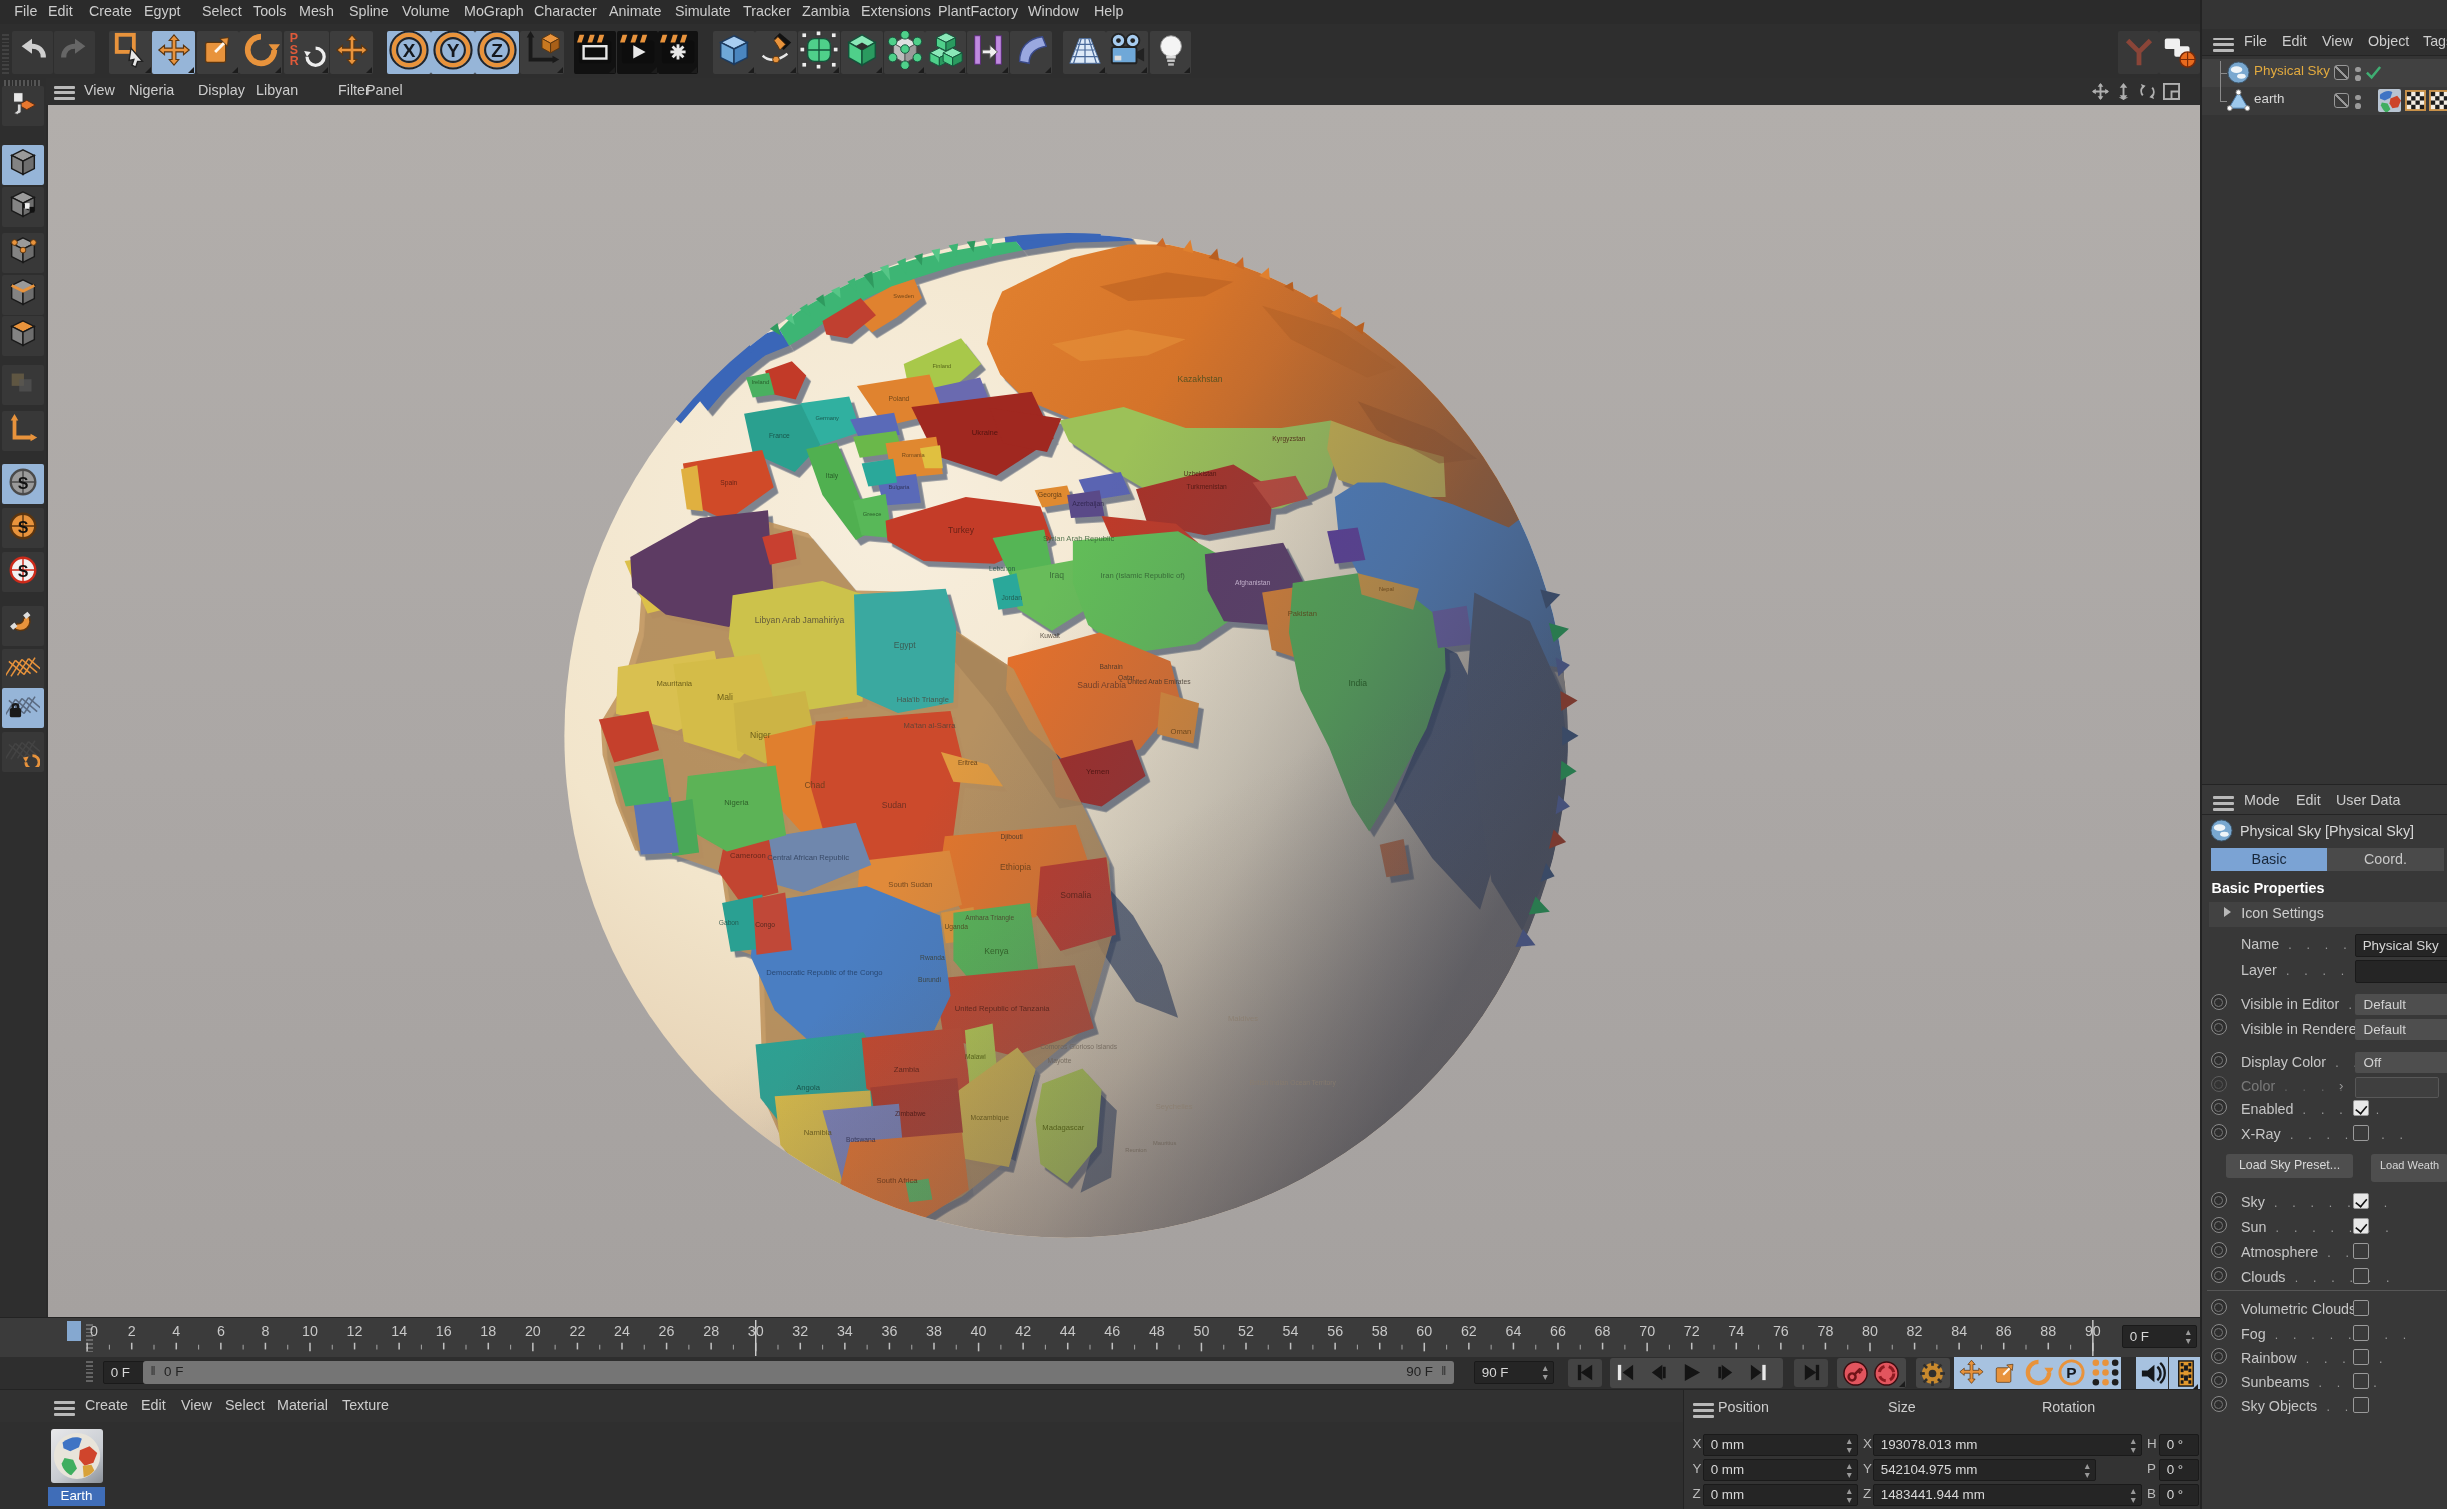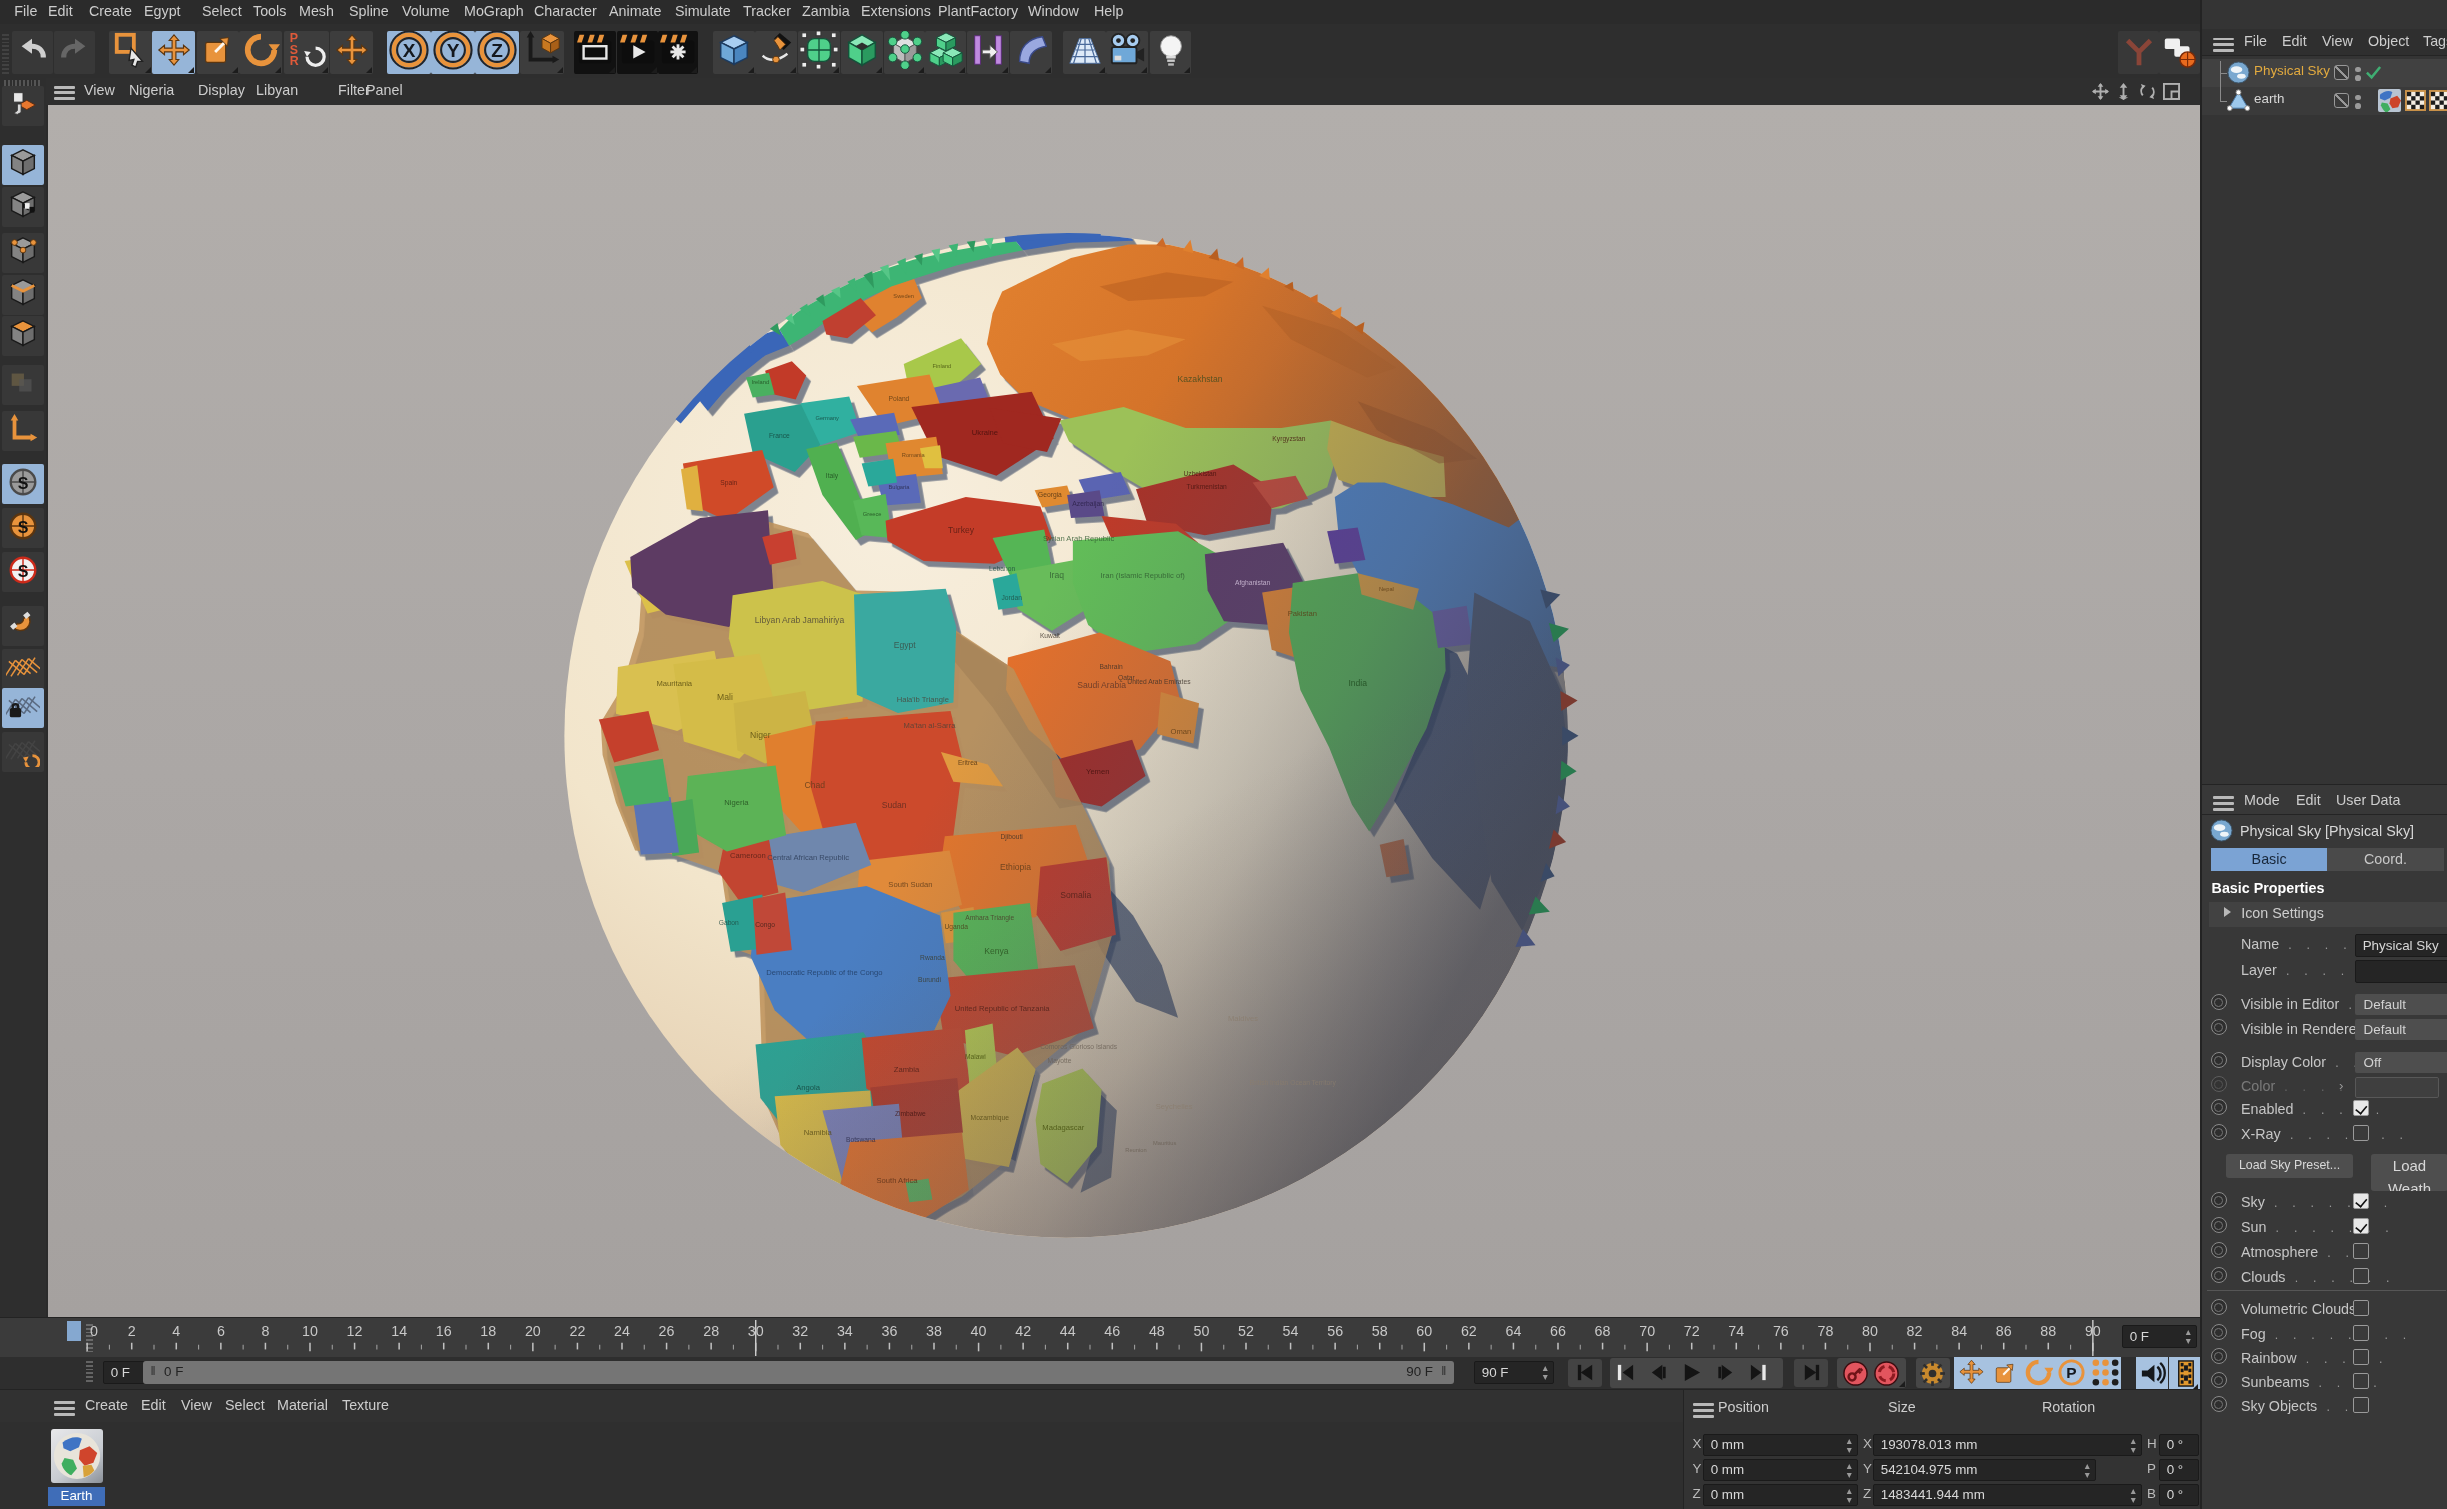--- a/index.html
+++ b/index.html
@@ -1180,21 +1180,21 @@
       <span class="alabel" style="left:39px;top:293px; opacity:.45;">Color<span style="color:#9a9a9a;letter-spacing:5.7px;font-size:12.4px;"> . . . . . .</span></span>
       <span class="abs" style="left:137px;top:293px;color:#999;font-size:13.4px;">›</span>
       <div class="abs" style="left:153px;top:292px;width:84px;height:21px;background:#3f3f3f;border:1px solid #585858;border-radius:1.9px;"></div>
       <div class="radio" style="left:8.6px;top:314px;"></div>
       <span class="alabel" style="left:39px;top:316px;">Enabled<span style="color:#9a9a9a;letter-spacing:5.7px;font-size:12.4px;"> . . . . .</span></span>
       <div class="cb cbc" style="left:151px;top:315px;"></div>
       <div class="radio" style="left:8.6px;top:339px;"></div>
       <span class="alabel" style="left:39px;top:341px;">X-Ray<span style="color:#9a9a9a;letter-spacing:5.7px;font-size:12.4px;"> . . . . . . .</span></span>
       <div class="cb" style="left:151px;top:340px;"></div>
       <div class="abs" style="left:24px;top:369px;width:127px;height:24px;background:#4e4e4e;border-radius:2.9px;color:#d8d8d8;font-size:12.4px;text-align:center;line-height:23px;">Load Sky Preset...</div>
-      <div class="abs" style="left:169px;top:369px;width:77px;height:37px;background:#4e4e4e;border-radius:2.9px;color:#d8d8d8;font-size:15px;text-align:center;line-height:23px;overflow:hidden;">Load Weath</div>
+      <div class="abs" style="left:169px;top:369px;width:77px;height:28px;background:#4e4e4e;border-radius:2.9px;color:#d8d8d8;font-size:11px;text-align:center;line-height:23px;overflow:hidden;">Load Weath</div>
       <div class="radio" style="left:8.6px;top:407px;"></div>
       <span class="alabel" style="left:39px;top:409px;">Sky<span style="color:#9a9a9a;letter-spacing:5.7px;font-size:12.4px;"> . . . . . . .</span></span>
       <div class="cb cbc" style="left:151px;top:408px;"></div>
       <div class="radio" style="left:8.6px;top:432px;"></div>
       <span class="alabel" style="left:39px;top:434px;">Sun<span style="color:#9a9a9a;letter-spacing:5.7px;font-size:12.4px;"> . . . . . . .</span></span>
       <div class="cb cbc" style="left:151px;top:433px;"></div>
       <div class="radio" style="left:8.6px;top:457px;"></div>
       <span class="alabel" style="left:39px;top:459px;">Atmosphere<span style="color:#9a9a9a;letter-spacing:5.7px;font-size:12.4px;"> . . .</span></span>
       <div class="cb" style="left:151px;top:458px;"></div>
       <div class="radio" style="left:8.6px;top:482px;"></div>

